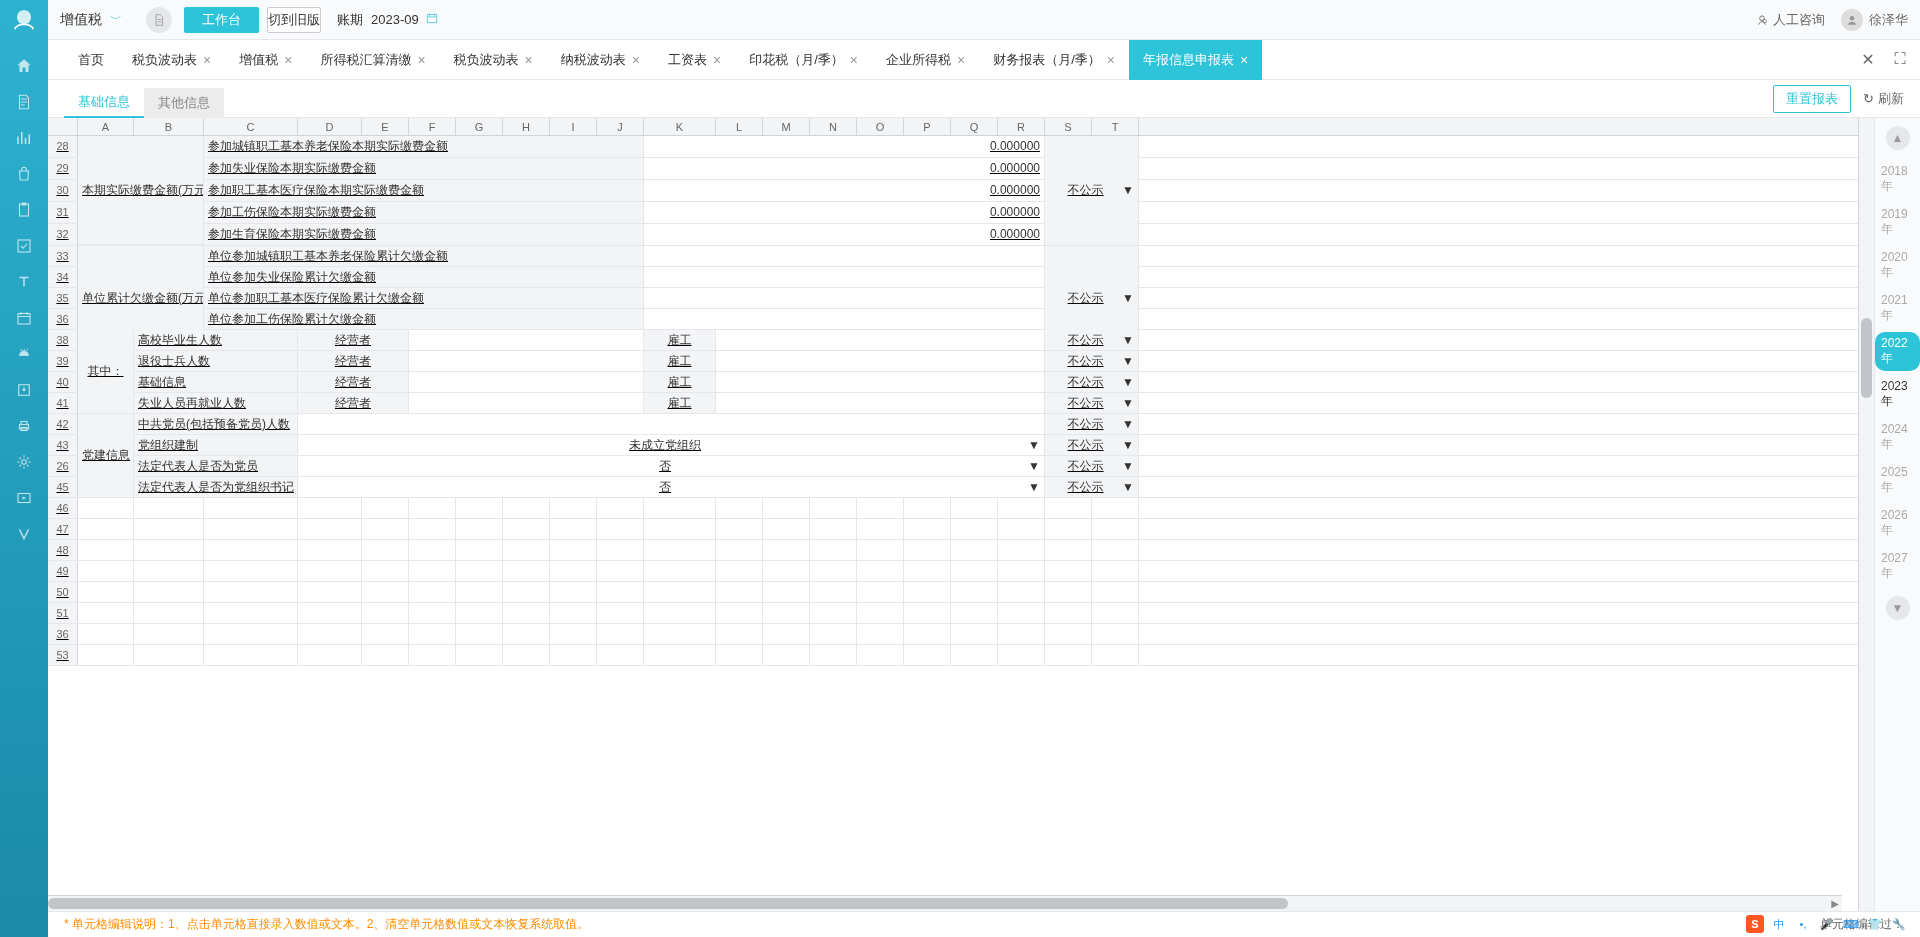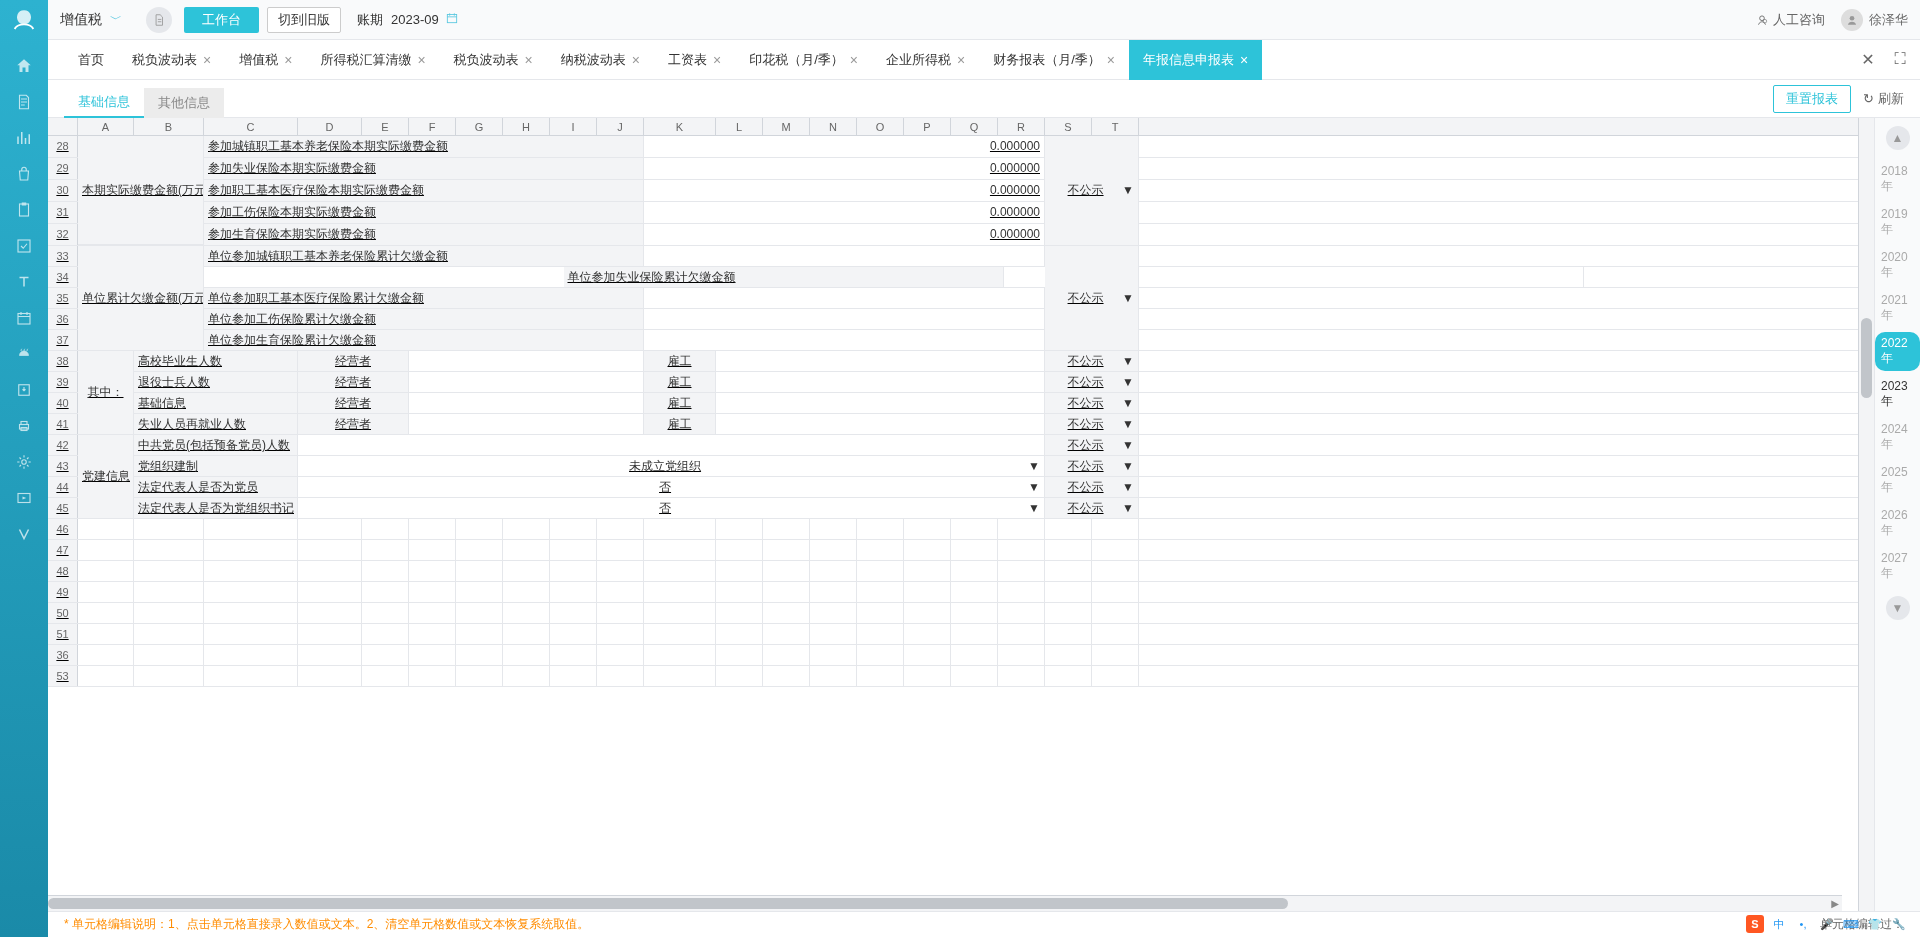--- a/index.html
+++ b/index.html
@@ -13,21 +13,21 @@
 .sidebar .nav-item svg { width: 18px; height: 18px; fill: #fff; }
 
 .main { flex: 1; display: flex; flex-direction: column; background: #fff; }
 
 .topbar { height: 40px; display: flex; align-items: center; padding: 0 12px; background: #f9fafb; border-bottom: 1px solid #e5e7eb; }
 .topbar .title-select { display: flex; align-items: center; gap: 8px; font-size: 14px; color: #333; cursor: pointer; margin-right: 24px; }
 .topbar .title-select .chev { color: #5ac8e0; font-size: 12px; }
 .topbar .round-btn { width: 26px; height: 26px; border-radius: 50%; background: #e5e7eb; display: flex; align-items: center; justify-content: center; margin-right: 12px; cursor: pointer; }
 .topbar .round-btn svg { width: 14px; height: 14px; fill: #999; }
 .topbar .primary-btn { background: #2dc3d9; color: #fff; border: none; height: 26px; padding: 0 18px; font-size: 13px; cursor: pointer; border-radius: 2px; margin-right: 8px; }
-.topbar .outline-btn { background: #fff; color: #333; border: 1px solid #ccc; height: 26px; padding: 0 10px; font-size: 13px; cursor: pointer; border-radius: 2px; margin-right: 16px; }
+.topbar .outline-btn { background: #fff; color: #333; border: 1px solid #ccc; height: 26px; padding: 0 0; font-size: 13px; cursor: pointer; border-radius: 2px; margin-right: 16px; }
 .topbar .period-label { font-size: 13px; color: #333; margin-right: 8px; }
 .topbar .period-val { font-size: 13px; color: #333; margin-right: 6px; }
 .topbar .cal-icon { color: #5ac8e0; cursor: pointer; }
 .topbar .spacer { flex: 1; }
 .topbar .help { display: flex; align-items: center; gap: 4px; font-size: 13px; color: #666; cursor: pointer; margin-right: 16px; }
 .topbar .user { display: flex; align-items: center; gap: 6px; font-size: 13px; color: #666; cursor: pointer; }
 .topbar .avatar { width: 22px; height: 22px; border-radius: 50%; background: #ddd; display: flex; align-items: center; justify-content: center; }
 .topbar .avatar svg { width: 14px; height: 14px; fill: #999; }
 
 .tabsbar { height: 40px; display: flex; align-items: center; background: #fff; border-bottom: 1px solid #e5e7eb; padding: 0 16px; position: relative; }
@@ -344,45 +344,38 @@
                 <div class="cell right" style="width: 401px;">0.000000</div>
                 <div style="width: 94px;"></div>
               </div>
               <div class="row" style="height: 21px;">
                 <div class="row-header">33</div>
                 <div class="cell hdr center" style="width: 126px; height: 104px; line-height: 104px;">单位累计欠缴金额(万元)</div>
                 <div class="cell hdr" style="width: 440px;">单位参加城镇职工基本养老保险累计欠缴金额</div>
                 <div class="cell right" style="width: 401px;"></div>
                 <div class="cell hdr center" style="width: 94px; height: 104px; line-height: 104px;">不公示<span class="dd">▼</span></div>
               </div>
-              <div class="row" style="height: 21px; justify-content: space-between;">
+              <div class="row" style="height: 21px;">
                 <div class="row-header">34</div>
                 <div style="width: 126px;"></div>
                 <div class="cell hdr" style="width: 440px;">单位参加失业保险累计欠缴金额</div>
                 <div class="cell right" style="width: 401px;"></div>
                 <div style="width: 94px;"></div>
               </div>
               <div class="row" style="height: 21px;">
                 <div class="row-header">35</div>
                 <div style="width: 126px;"></div>
                 <div class="cell hdr" style="width: 440px;">单位参加职工基本医疗保险累计欠缴金额</div>
                 <div class="cell right" style="width: 401px;"></div>
                 <div style="width: 94px;"></div>
               </div>
               <div class="row" style="height: 21px;">
                 <div class="row-header">36</div>
                 <div style="width: 126px;"></div>
                 <div class="cell hdr" style="width: 440px;">单位参加工伤保险累计欠缴金额</div>
-                <div class="cell right" style="width: 401px;"></div>
-                <div style="width: 94px;"></div>
-              </div>
-              <div class="row" style="height: 21px;">
-                <div class="row-header">37</div>
-                <div style="width: 126px;"></div>
-                <div class="cell hdr" style="width: 440px;">单位参加生育保险累计欠缴金额</div>
                 <div class="cell right" style="width: 401px;"></div>
                 <div style="width: 94px;"></div>
               </div>
               <div class="row">
                 <div class="row-header">38</div>
                 <div class="cell hdr center" style="width: 56px; height: 83px; line-height: 83px;">其中：</div>
                 <div class="cell hdr" style="width: 164px;">高校毕业生人数</div>
                 <div class="cell hdr center" style="width: 111px;">经营者</div>
                 <div class="cell " style="width: 235px;"></div>
                 <div class="cell hdr center" style="width: 72px;">雇工</div>
@@ -427,21 +420,21 @@
                 <div class="cell hdr center" style="width: 94px;">不公示<span class="dd">▼</span></div>
               </div>
               <div class="row">
                 <div class="row-header">43</div>
                 <div style="width: 56px;"></div>
                 <div class="cell hdr" style="width: 164px;">党组织建制</div>
                 <div class="cell center" style="width: 747px;">未成立党组织<span class="dd">▼</span></div>
                 <div class="cell hdr center" style="width: 94px;">不公示<span class="dd">▼</span></div>
               </div>
               <div class="row">
-                <div class="row-header">44</div>
+                <div class="row-header">26</div>
                 <div style="width: 56px;"></div>
                 <div class="cell hdr" style="width: 164px;">法定代表人是否为党员</div>
                 <div class="cell center" style="width: 747px;">否<span class="dd">▼</span></div>
                 <div class="cell hdr center" style="width: 94px;">不公示<span class="dd">▼</span></div>
               </div>
               <div class="row">
                 <div class="row-header">45</div>
                 <div style="width: 56px;"></div>
                 <div class="cell hdr" style="width: 164px;">法定代表人是否为党组织书记</div>
                 <div class="cell center" style="width: 747px;">否<span class="dd">▼</span></div>

